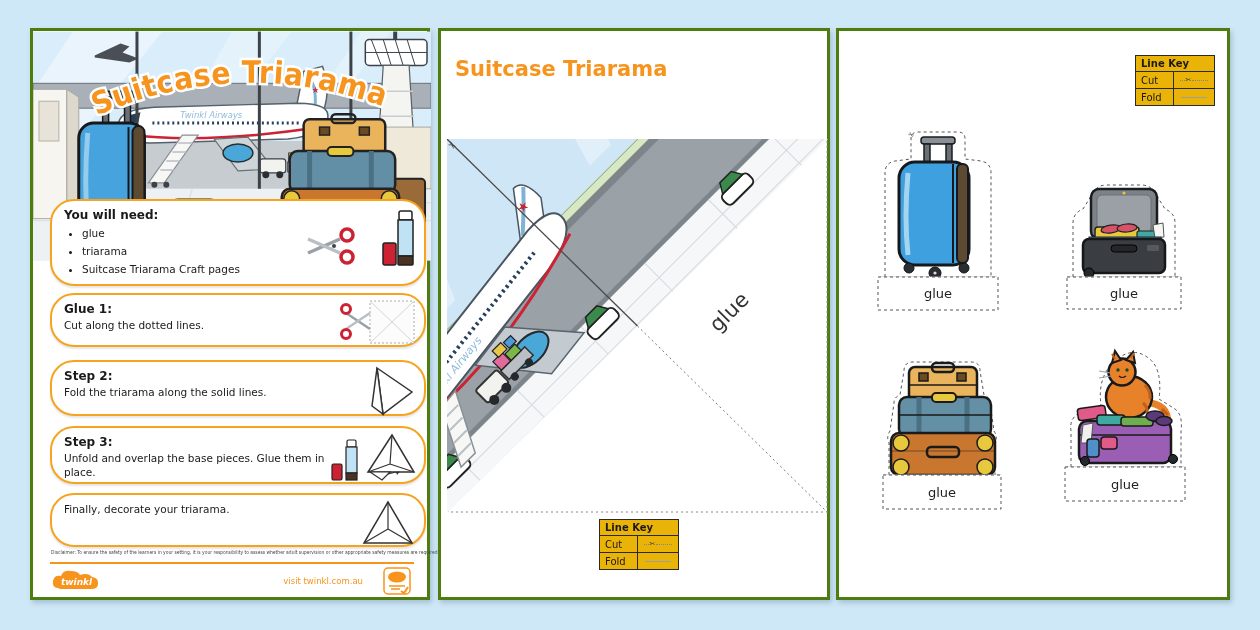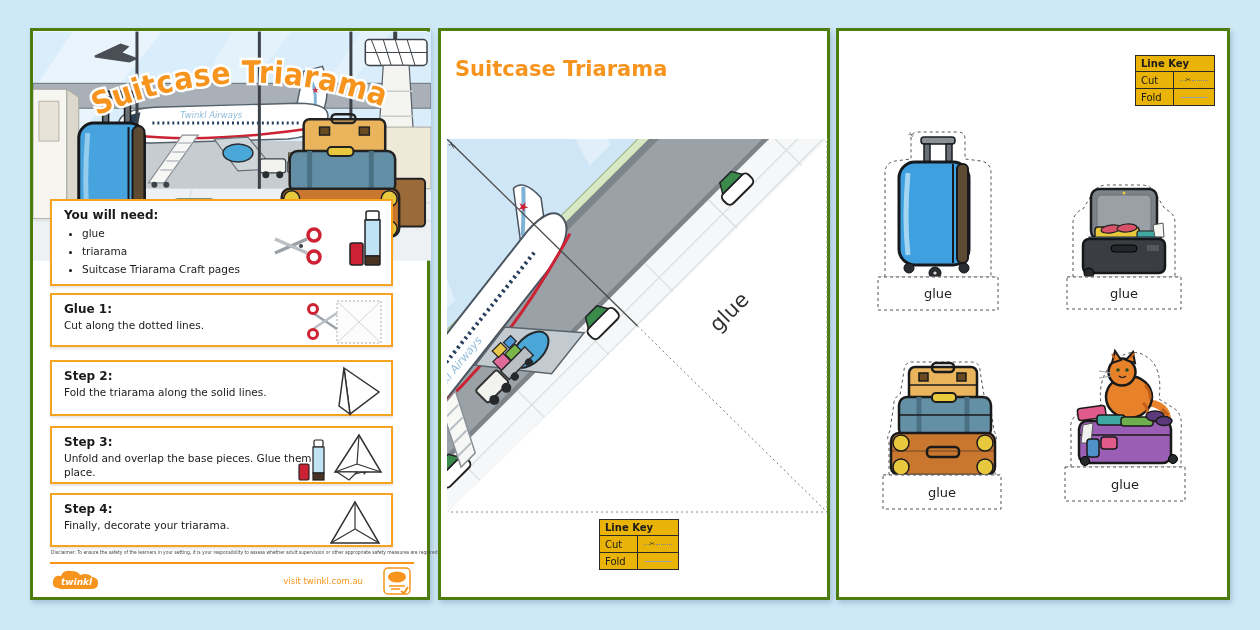--- a/index.html
+++ b/index.html
@@ -6,22 +6,22 @@
   .canvas{position:relative;width:1260px;height:630px;background:#cfe8f7;overflow:hidden;
           font-family:"DejaVu Sans","Liberation Sans",sans-serif;color:#1a1a1a;}
   .page{position:absolute;top:28px;height:572px;background:#fff;border:3px solid #4d7c0f;
         box-shadow:2px 3px 5px rgba(60,95,130,.28);box-sizing:border-box;padding-left:8px;}
   .page-left{left:30px;width:400px;}
   .page-mid{left:438px;width:392px;}
   .page-right{left:836px;width:394px;}
 
   
   .hero{position:absolute;top:0;left:0;width:398px;height:230px;display:block;}
-  .rbox{position:absolute;left:17px;width:343px;background:#fff;border:2px solid #f6a41f;
-        border-radius:0;box-shadow:0 2px 2px rgba(0,0,0,.10);box-sizing:border-box;padding:7px 12px;}
+  .rbox{position:absolute;left:17px;width:376px;background:#fff;border:2px solid #f6a41f;
+        border-radius:24px;box-shadow:0 2px 2px rgba(0,0,0,.10);box-sizing:border-box;padding:7px 12px;}
   .rbox .hd{font-weight:bold;font-size:12px;margin-bottom:2px;}
   .rbox .tx{font-size:10.5px;line-height:1.35;}
   .wyn{top:168px;height:87px;}
   .wyn ul{margin:3px 0 0 6px;padding:0 0 0 12px;font-size:10.5px;line-height:1.7;}
   .step1{top:262px;height:54px;} .step2{top:329px;height:56px;}
   .step3{top:395px;height:58px;} .step4{top:462px;height:54px;}
   .boxicon{position:absolute;top:4px;right:8px;}
   .disc{position:absolute;top:519px;left:18px;width:650px;font-size:8px;color:#444;
         transform:scale(.555);transform-origin:0 0;white-space:nowrap;}
   .frule{position:absolute;top:531px;left:17px;width:364px;border-top:2px solid #f7941d;}
@@ -210,21 +210,20 @@
         <rect x="16" y="41" width="11" height="7" fill="#4a3322" stroke="#222" stroke-width="1.2"></rect>
         <rect x="2" y="32" width="10" height="16" rx="1.5" fill="#cc2233" stroke="#222" stroke-width="1.2"></rect>
         <polygon points="62,3 38,40 84,40" fill="#fff" stroke="#333" stroke-width="1.5"></polygon>
         <path d="M62,3 L60,32 M60,32 L38,40 M60,32 L84,40" stroke="#333" stroke-width="1.2" fill="none"></path>
         <polygon points="40,40 52,48 60,40" fill="#fff" stroke="#333" stroke-width="1.2"></polygon>
         <path d="M58,42 l8,-2" stroke="#333" stroke-width="1.2"></path>
           <polygon points="66,40 70,39.5 67,43" fill="#333"></polygon>
       </svg>
     </div>
     <div class="rbox step4">
-      <div class="hd">Step 4:</div>
       <div class="tx" style="width:280px">Finally, decorate your triarama.</div>
       <svg class="boxicon" width="56" height="48" viewBox="0 0 56 48">
         <polygon points="28,3 4,44 52,44" fill="#fff" stroke="#333" stroke-width="1.5"></polygon>
         <path d="M28,3 L28,30 M28,30 L4,44 M28,30 L52,44" stroke="#333" stroke-width="1.2" fill="none"></path>
       </svg>
     </div>
 
     <div class="disc">Disclaimer: To ensure the safety of the learners in your setting, it is your responsibility to assess whether adult supervision or other appropriate safety measures are required when using scissors.</div>
     <div class="frule"></div>
     <svg class="logo" width="52" height="30" viewBox="0 0 52 30">

